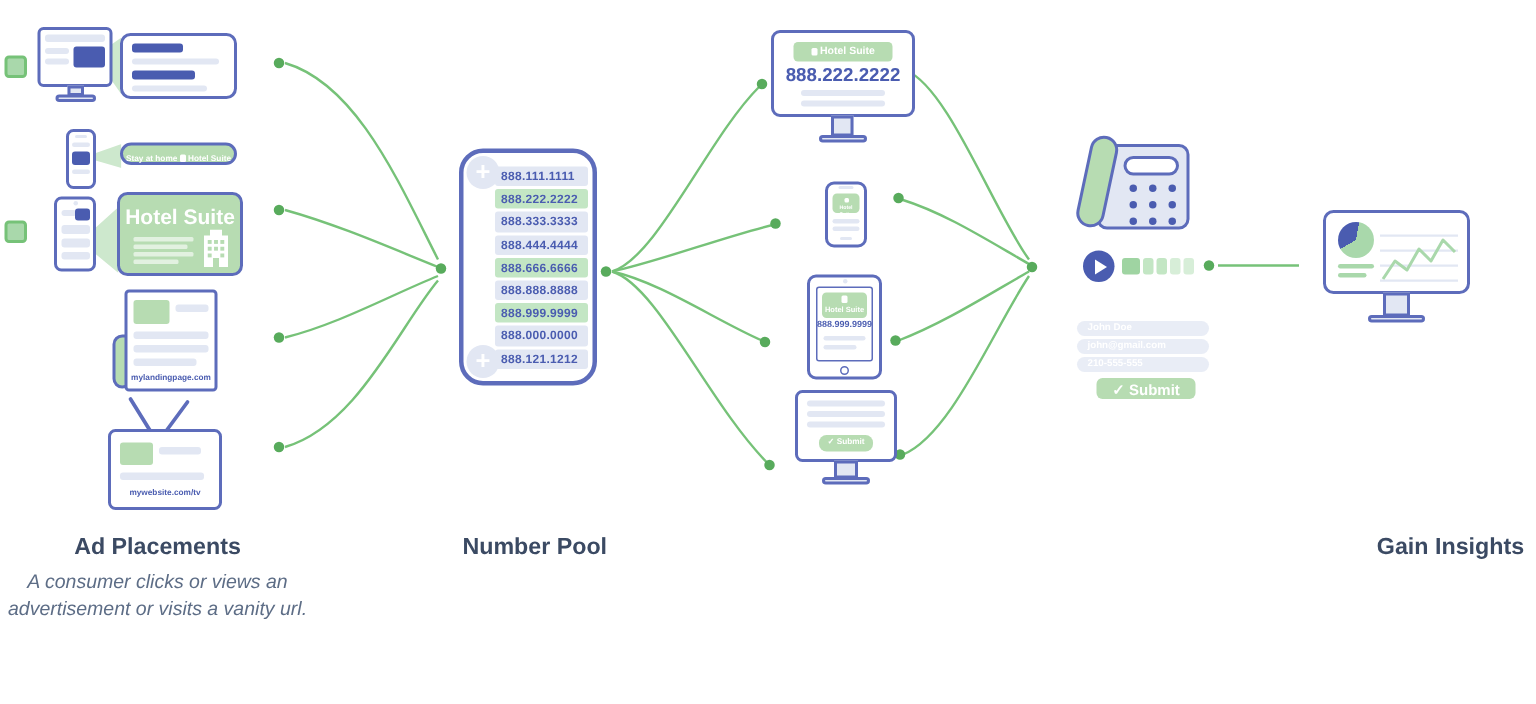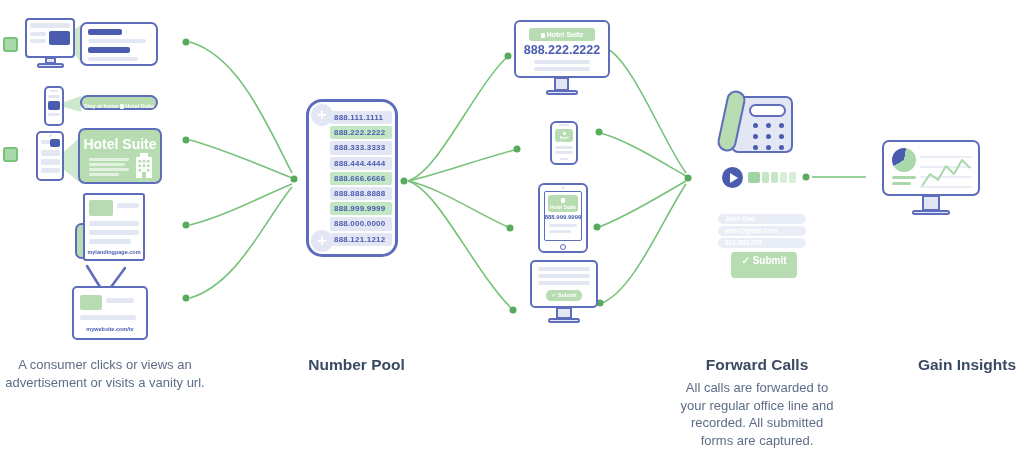--- a/index.html
+++ b/index.html
@@ -27,21 +27,21 @@
         letter-spacing:.2px;box-sizing:border-box;}
   .pool .row.green{background:#c3e6c4;}
   .num-blue{position:absolute;color:#4a5cb0;font-weight:bold;z-index:3;text-align:center;}
   .badge{position:absolute;background:#b7dcb2;border-radius:3px;z-index:3;text-align:center;color:#fff;font-weight:bold;}
   .submit-mini{position:absolute;background:#b7dcb2;border-radius:5px;z-index:3;text-align:center;
         color:#fff;font-weight:bold;}
   .input{position:absolute;background:#e9edf6;border-radius:5px;z-index:3;color:#fff;font-weight:bold;
         font-size:6.5px;line-height:10px;padding-left:7px;box-sizing:border-box;}
   .caption{position:absolute;top:356px;text-align:center;z-index:2;}
   .caption h3{margin:0 0 5px 0;font-size:15.5px;color:#3b4a63;}
-  .caption p{margin:0;font-size:13px;line-height:1.35;color:#5d6d86;}
+  .caption p{margin:0;font-size:13px;line-height:1.35;color:#5d6d86;font-style:italic;}
   .keypad{position:absolute;display:grid;grid-template-columns:repeat(3,5px);gap:6px 8px;z-index:4;}
   .keypad span{width:5px;height:5px;border-radius:50%;background:#4a5cb0;}
   .play{position:absolute;width:21px;height:21px;border-radius:50%;background:#4a5cb0;z-index:3;}
   .play i{position:absolute;left:8px;top:5.5px;width:0;height:0;border-left:8px solid #fff;
         border-top:5px solid transparent;border-bottom:5px solid transparent;}
   .sq{position:absolute;width:15px;height:15px;background:#a9d8ab;border:2px solid #76c278;
         border-radius:3px;box-sizing:border-box;z-index:2;}
   .fade-line{position:absolute;background:rgba(255,255,255,.6);border-radius:1px;z-index:3;}
   .url{position:absolute;color:#4a5cb0;font-weight:bold;font-size:5.5px;z-index:3;text-align:center;white-space:nowrap;}
 </style>
@@ -231,45 +231,42 @@
     </div>
   <div class="bar-green" style="left:748px;top:172px;width:12px;height:11px;background:#9fd4a2;"></div>
   <div class="bar-green" style="left:762px;top:172px;width:7px;height:11px;background:#c3e6c4;"></div>
   <div class="bar-green" style="left:771px;top:172px;width:7px;height:11px;background:#c3e6c4;"></div>
   <div class="bar-green" style="left:780px;top:172px;width:7px;height:11px;background:#d7eed8;"></div>
   <div class="bar-green" style="left:789px;top:172px;width:7px;height:11px;background:#d7eed8;"></div>
 
   <div class="input" style="left:718px;top:214px;width:88px;height:10px;">John Doe</div>
   <div class="input" style="left:718px;top:226px;width:88px;height:10px;">john@gmail.com</div>
   <div class="input" style="left:718px;top:238px;width:88px;height:10px;">210-555-555</div>
-  <div class="submit-mini" style="left:731px;top:252px;width:66px;height:26px;font-size:10px;line-height:17px;border-radius:4px;"><span>✓</span> <span>Submit</span></div>
+  <div class="submit-mini" style="left:731px;top:252px;width:66px;height:14px;font-size:10px;line-height:17px;border-radius:4px;"><span>✓</span> <span>Submit</span></div>
 
   <div class="dev" style="left:882px;top:140px;width:98px;height:56px;border-radius:7px;border-width:2.5px;"></div>
   <div class="abs" style="left:892px;top:148px;width:24px;height:24px;border-radius:50%;z-index:3;background:conic-gradient(from 240deg,#4a5cb0 0 130deg,#a9d8ab 130deg 360deg);"></div>
   <div class="bar-green" style="left:892px;top:176px;width:24px;height:3px;background:#a9d8ab;"></div>
   <div class="bar-green" style="left:892px;top:182px;width:19px;height:3px;background:#a9d8ab;"></div>
   <svg class="abs" style="left:920px;top:148px;z-index:3;" width="54" height="44">
     <g stroke="#e2e7f3" stroke-width="1.5">
       <line x1="0" y1="9" x2="52" y2="9"></line>
         <line x1="0" y1="19" x2="52" y2="19"></line>
       <line x1="0" y1="29" x2="52" y2="29"></line>
         <line x1="0" y1="39" x2="52" y2="39"></line>
     </g>
     <polyline points="2,38 10,26 18,32 26,18 34,26 42,12 50,20" fill="none" stroke="#a9d8ab" stroke-width="2" stroke-linejoin="round"></polyline>
   </svg>
   <div class="stand-neck" style="left:922px;top:195px;width:18px;height:16px;"></div>
   <div class="stand-base" style="left:912px;top:210px;width:38px;height:5px;"></div>
 
   <div class="caption" style="left:5px;width:200px;">
+    <h3>Ad Placements</h3>
     <p>A consumer clicks or views an advertisement or visits a vanity url.</p>
   </div>
   <div class="caption" style="left:239px;width:235px;">
     <h3>Number Pool</h3>
   </div>
-  <div class="caption" style="left:674px;width:166px;">
-    <h3>Forward Calls</h3>
-    <p>All calls are forwarded to your regular office line and recorded. All submitted forms are captured.</p>
-  </div>
   <div class="caption" style="left:845px;width:178px;margin-left:33px;">
     <h3>Gain Insights</h3>
   </div>
 
 </div>
 
 </body></html>

